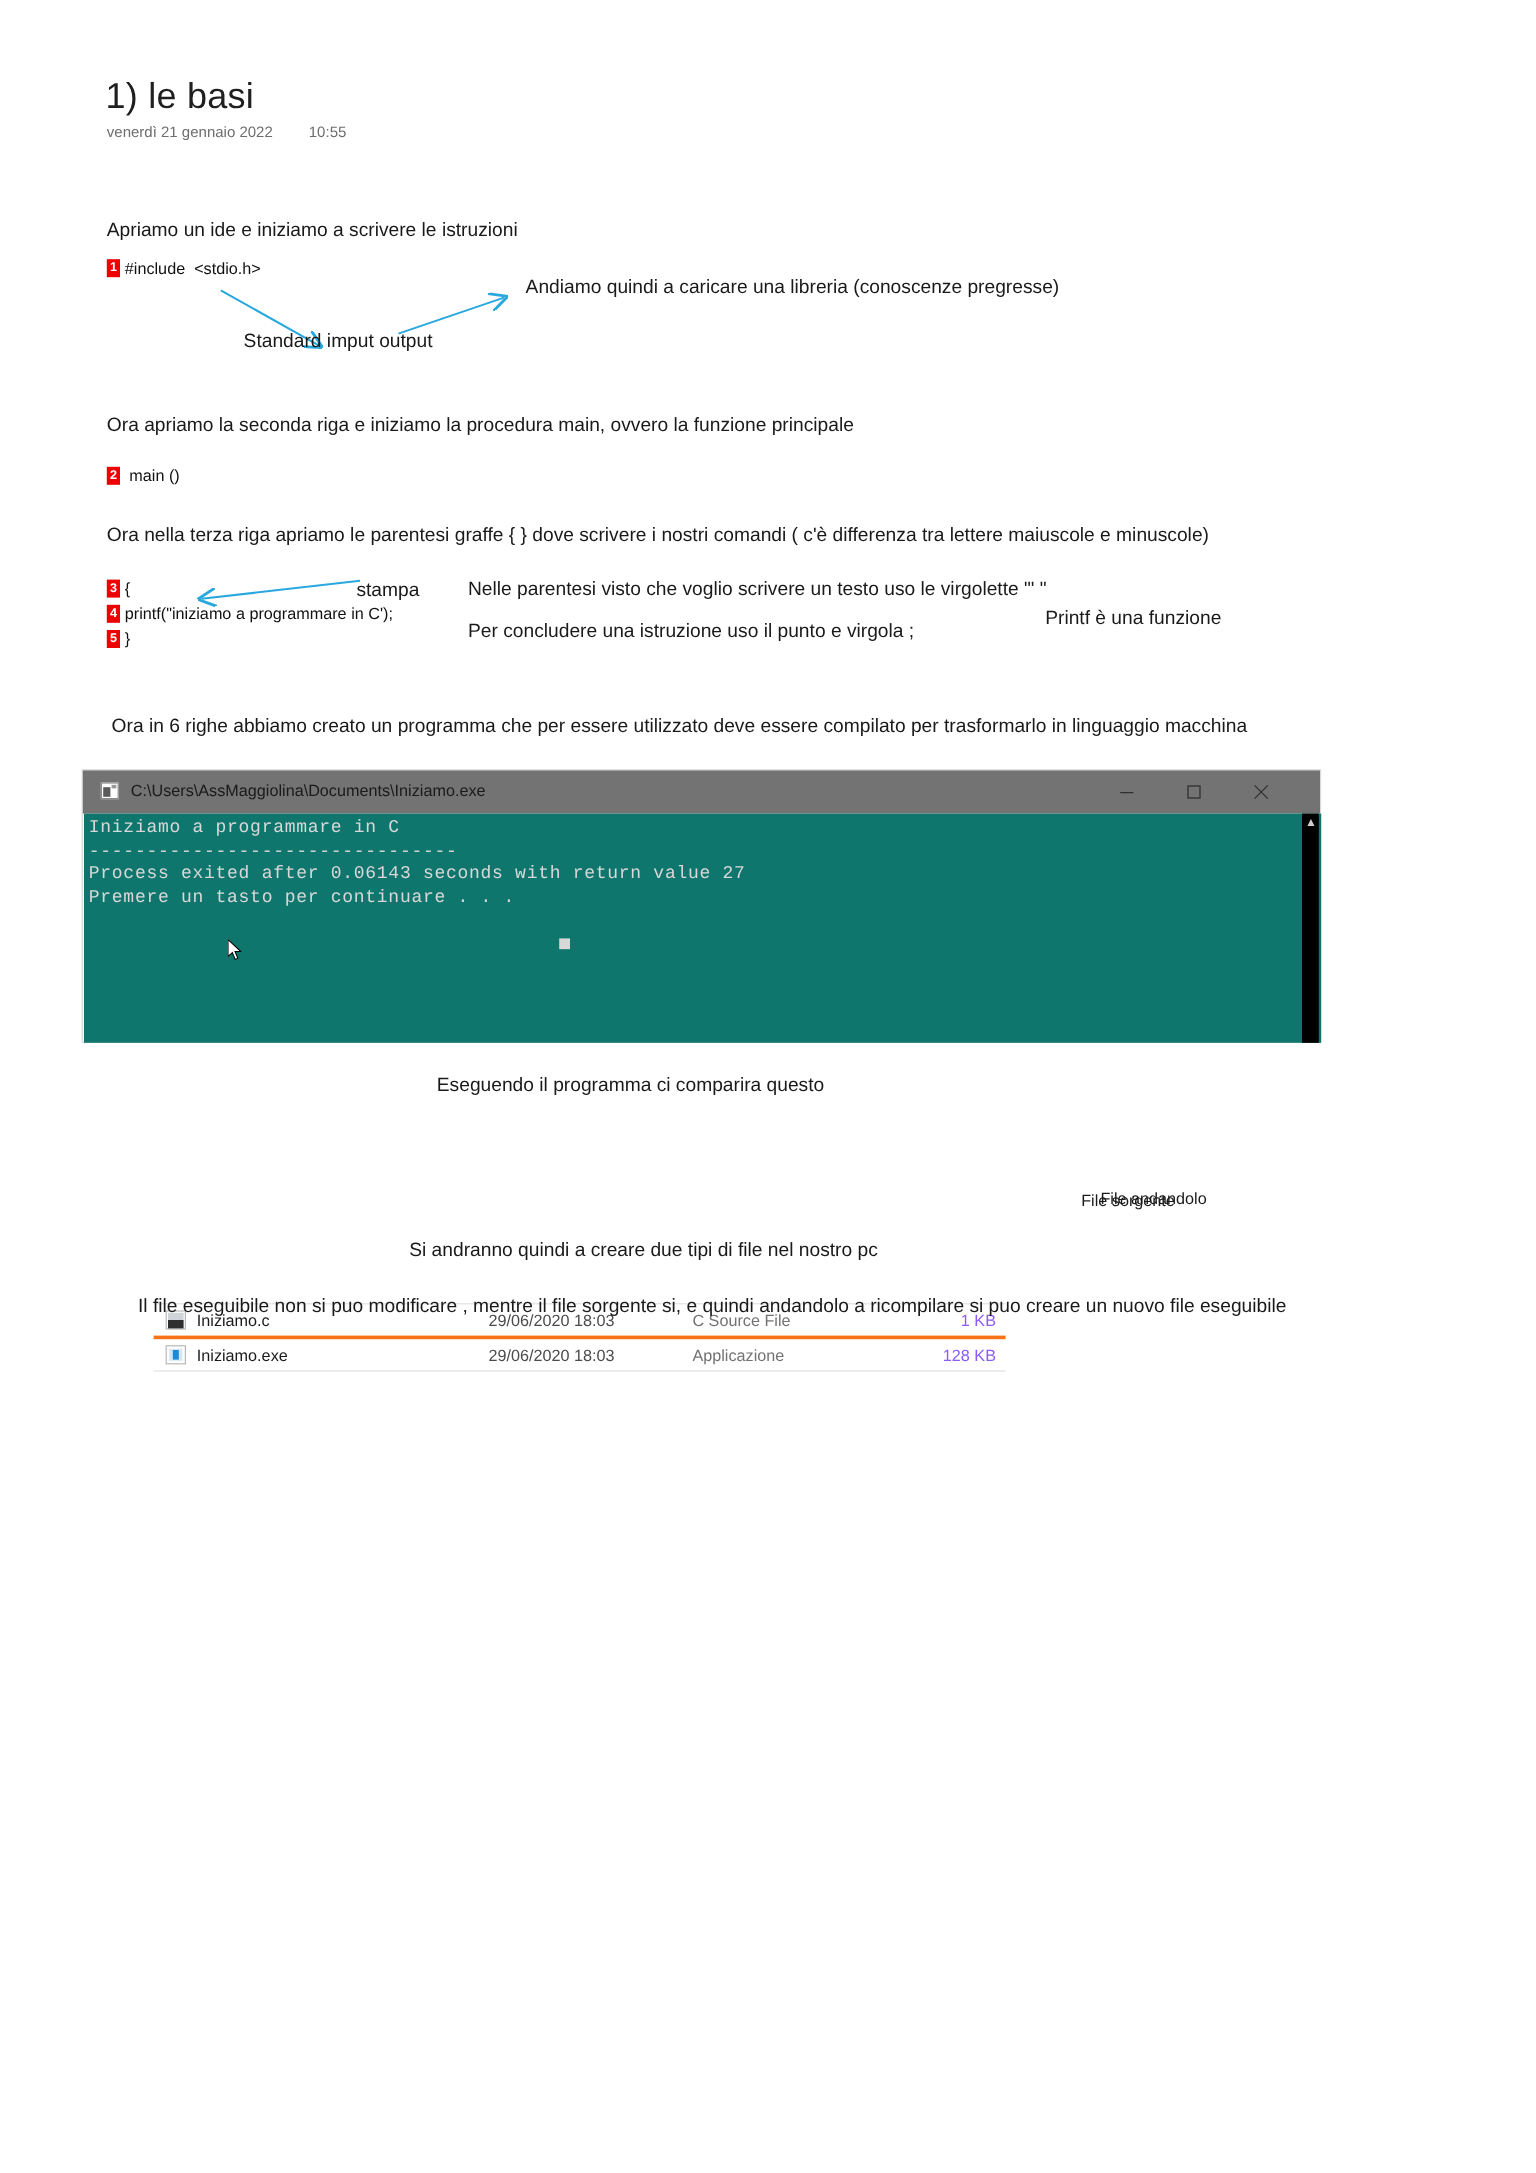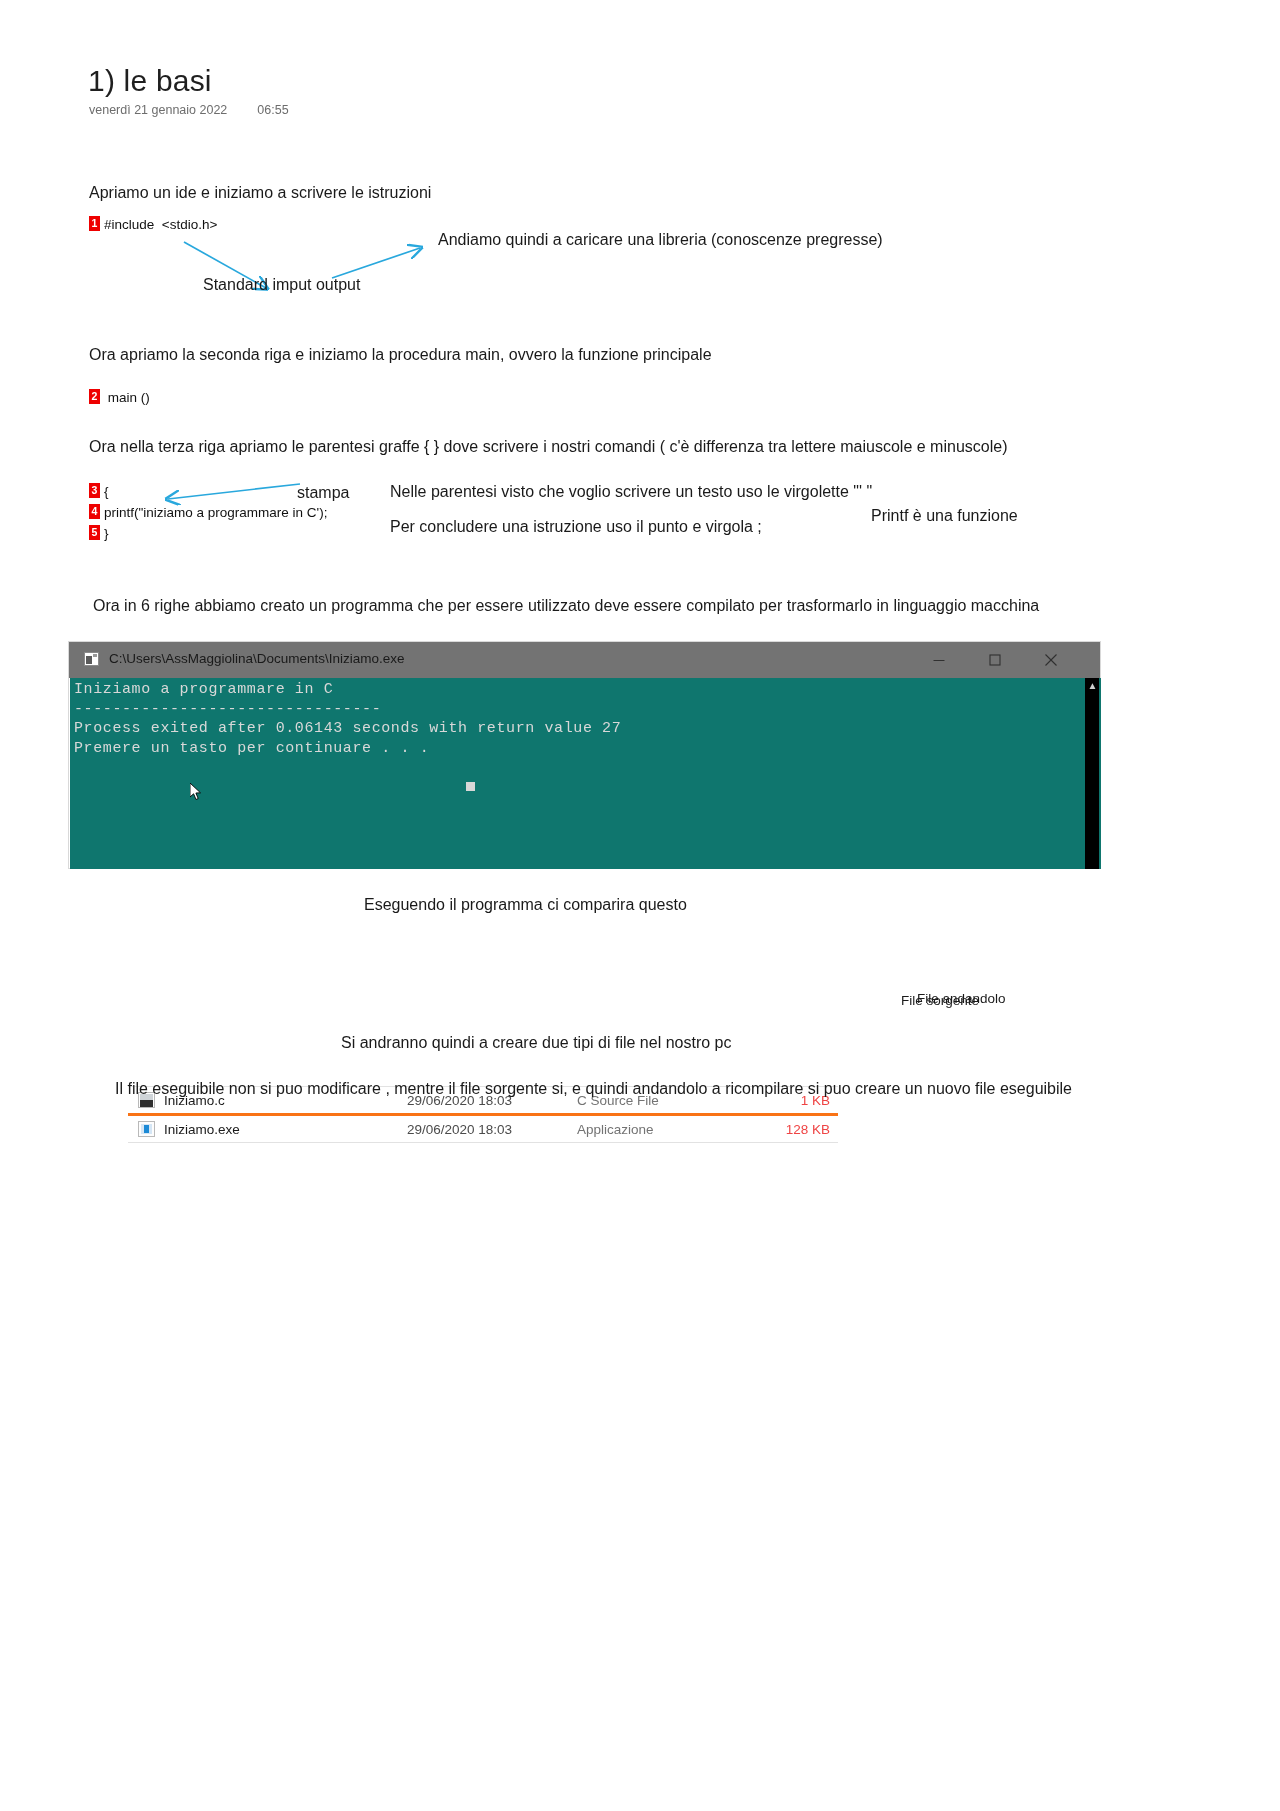--- a/index.html
+++ b/index.html
@@ -226,35 +226,35 @@
   }
   .file-icon.exe::after {
     content: "";
     position: absolute; left: 5px; top: 3px;
     width: 5px; height: 8px;
     background: #1c8ad6;
   }
   .file-name { flex: none; width: 243px; }
   .file-date { flex: none; width: 170px; color: #4b4b4b; }
   .file-type { flex: none; width: 190px; color: #737373; }
-  .file-size { flex: 1; text-align: right; padding-right: 8px; color: #ef4444; }
+  .file-size { flex: 1; text-align: right; padding-right: 8px; color: #8b5cf6; }
 
   .side-label {
     font-size: 13.5px;
     color: #1a1a1a;
     white-space: nowrap;
   }
 </style>
 </head>
 <body>
 
 <div class="page">
 
   <div class="abs" id="page-title">1) le basi</div>
-  <div class="abs" id="meta-row"><span>venerdì 21 gennaio 2022</span><span class="meta-time">06:55</span></div>
+  <div class="abs" id="meta-row"><span>venerdì 21 gennaio 2022</span><span class="meta-time">10:55</span></div>
 
   <div class="abs para" style="left:89px; top:182px;">Apriamo un ide e iniziamo a scrivere le istruzioni</div>
 
   <div class="abs codeline" style="left:89px; top:216px;"><span class="lnum">1</span><span>#include  &lt;stdio.h&gt;</span></div>
 
   <svg class="arrow-svg" style="left:180px; top:240px;" width="120" height="55" viewBox="0 0 120 55">
     <defs>
       <marker id="ah1" markerWidth="9" markerHeight="9" refX="7" refY="4.5" orient="auto">
         <path d="M0,0 L9,4.5 L0,9" fill="none" stroke="#29a8dd" stroke-width="1.4"></path>
       </marker>

